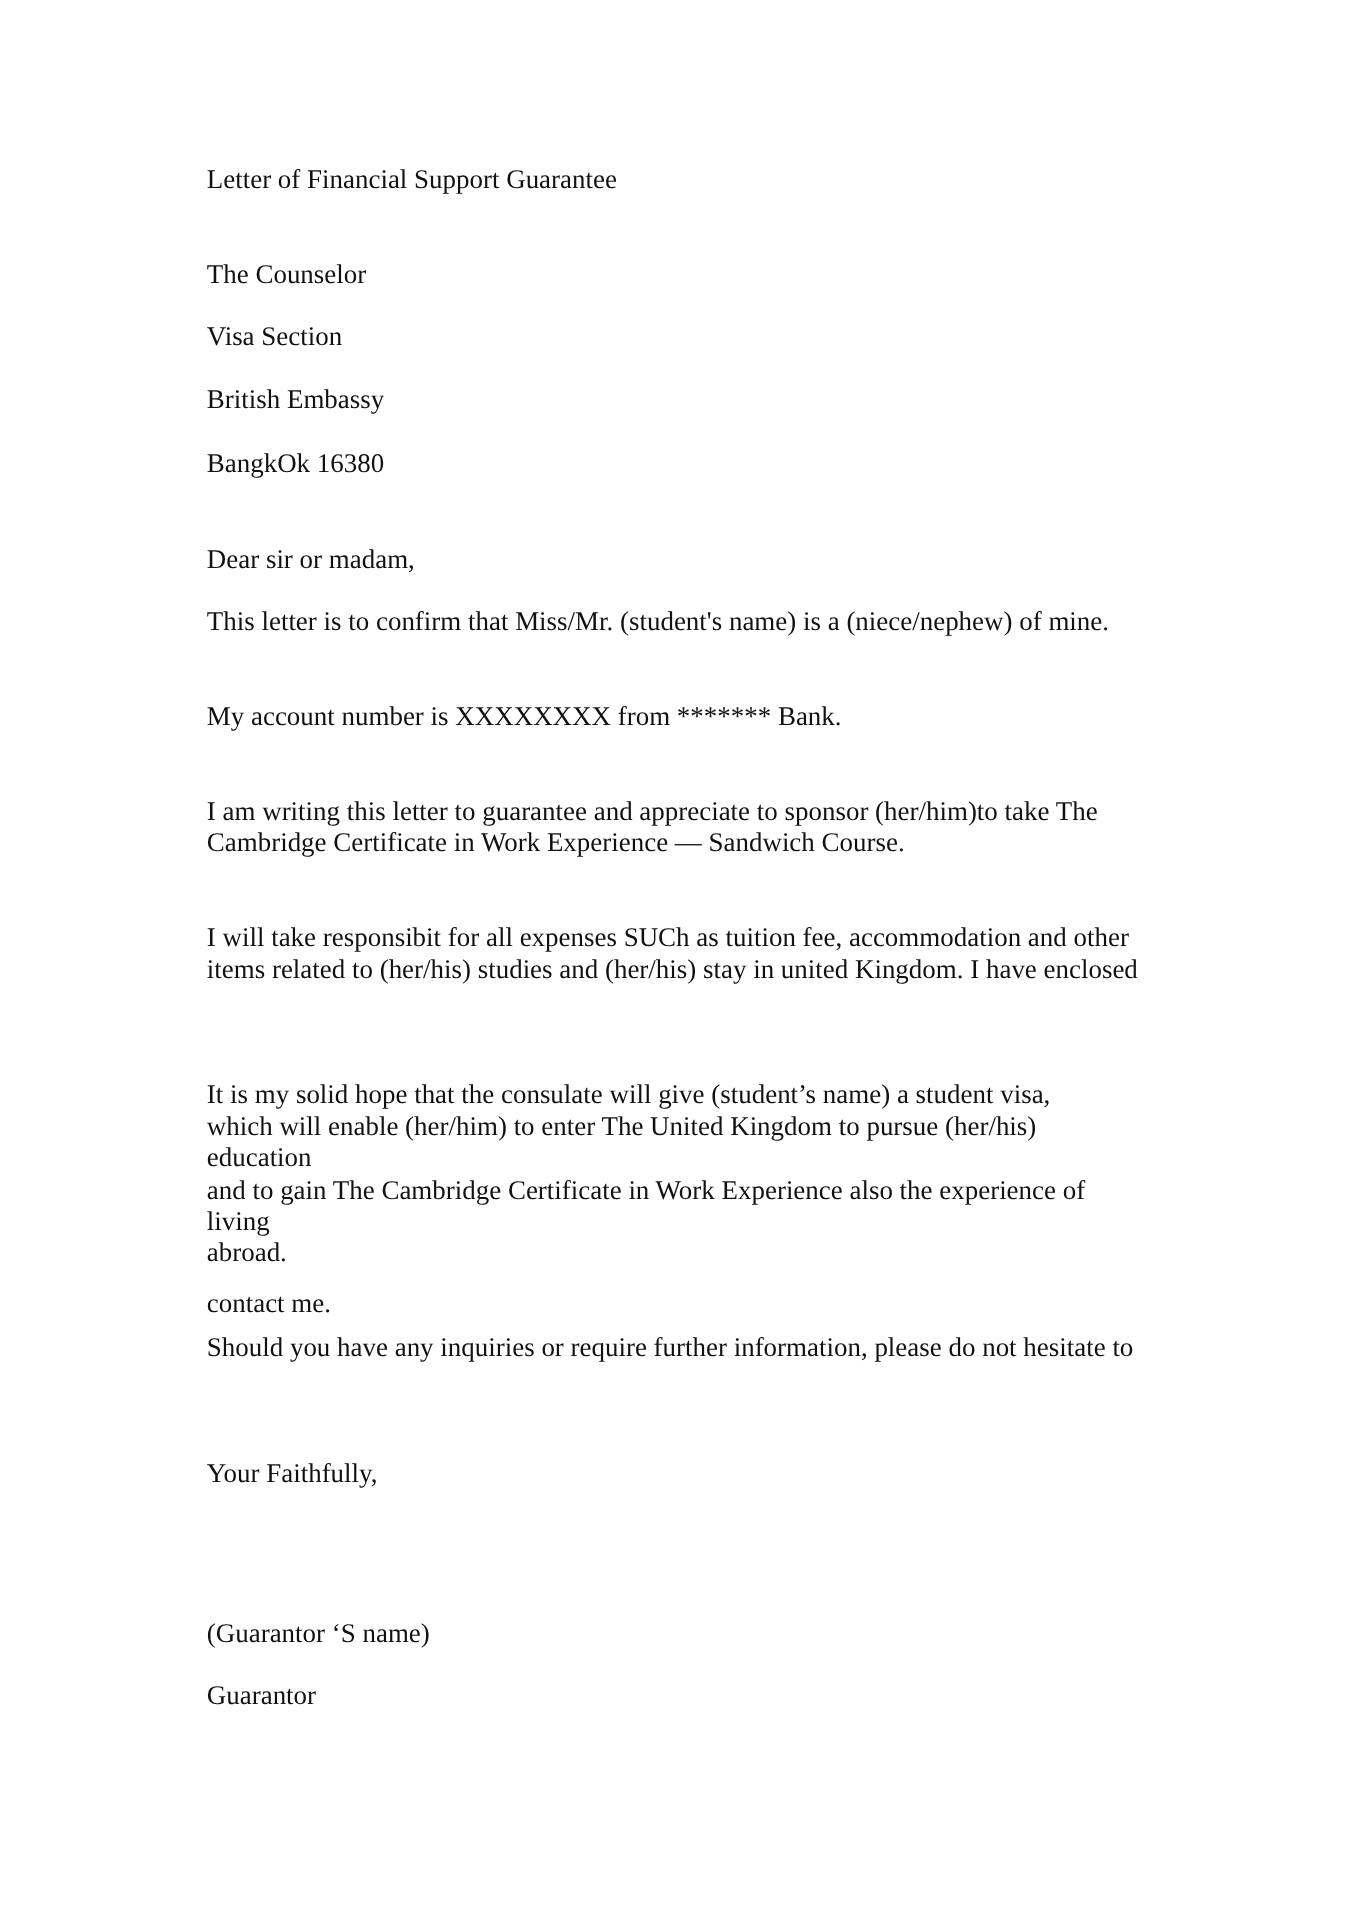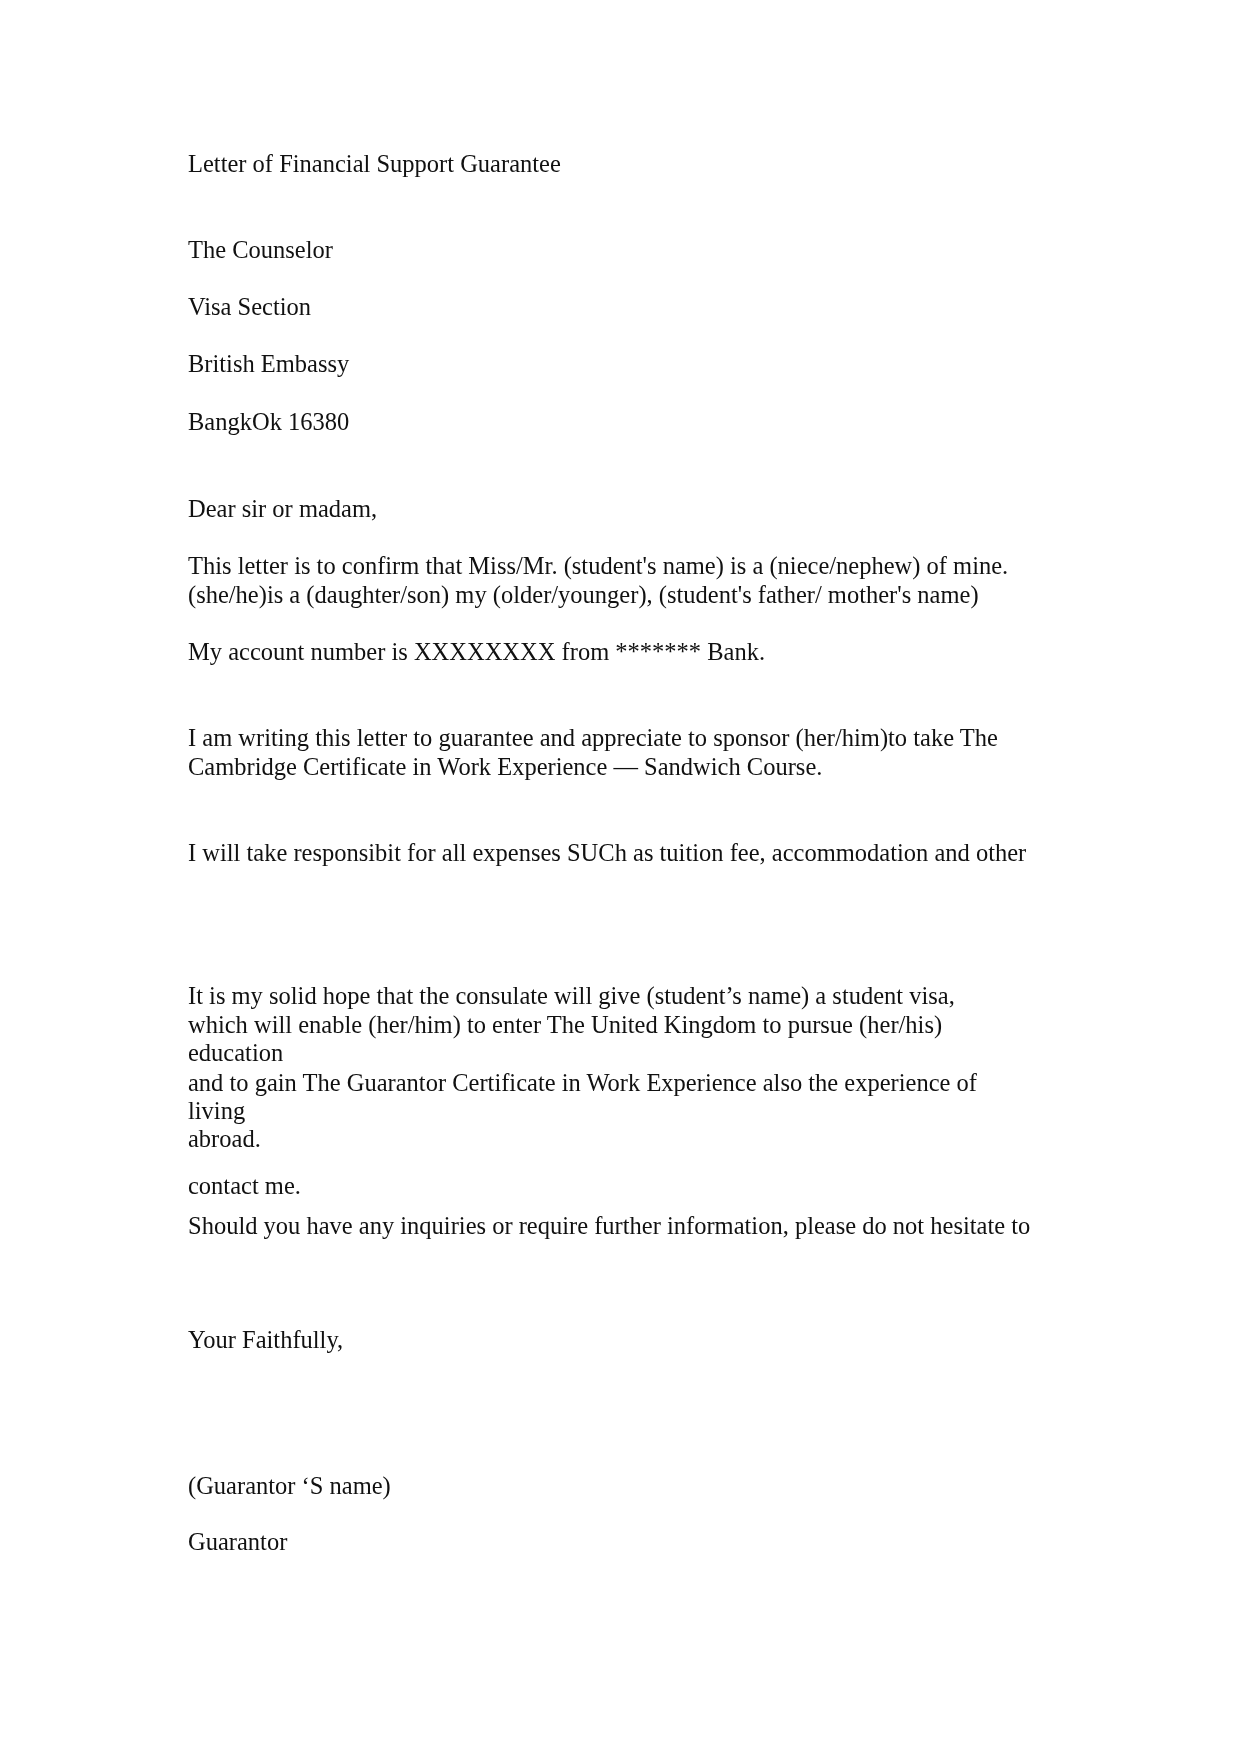--- a/index.html
+++ b/index.html
@@ -39,33 +39,33 @@
   <div class="line" style="top:164px">Letter of Financial Support Guarantee</div>
 
   <div class="line" style="top:250px">The Counselor</div>
   <div class="line" style="top:307px">Visa Section</div>
   <div class="line" style="top:364px">British Embassy</div>
   <div class="line" style="top:422px">BangkOk 16380</div>
 
   <div class="line" style="top:509px">Dear sir or madam,</div>
 
   <div class="line" style="top:566px">This letter is to confirm that Miss/Mr. (student's name) is a (niece/nephew) of mine.</div>
-  <div class="line" style="top:595px">(she/he)is a (daughter/son) my (older/younger), (student's father/ mother's name)</div>
 
   <div class="line" style="top:652px">My account number is XXXXXXXX from ******* Bank.</div>
 
   <div class="line" style="top:738px">I am writing this letter to guarantee and appreciate to sponsor (her/him)to take The</div>
   <div class="line" style="top:767px">Cambridge Certificate in Work Experience — Sandwich Course.</div>
 
   <div class="line" style="top:853px">I will take responsibit for all expenses SUCh as tuition fee, accommodation and other</div>
+  <div class="line" style="top:882px">items related to (her/his) studies and (her/his) stay in united Kingdom. I have enclosed</div>
 
   <div class="line" style="top:1025px">which will enable (her/him) to enter The United Kingdom to pursue (her/his)</div>
   <div class="line" style="top:996px">It is my solid hope that the consulate will give (student’s name) a student visa,</div>
   <div class="line" style="top:1053px">education</div>
-  <div class="line" style="top:1083px">and to gain The Guarantor Certificate in Work Experience also the experience of</div>
+  <div class="line" style="top:1083px">and to gain The Cambridge Certificate in Work Experience also the experience of</div>
   <div class="line" style="top:1111px">living</div>
   <div class="line" style="top:1139px">abroad.</div>
 
   <div class="line" style="top:1226px">Should you have any inquiries or require further information, please do not hesitate to</div>
   <div class="line" style="top:1186px">contact me.</div>
 
   <div class="line" style="top:1340px">Your Faithfully,</div>
 
   <div class="line" style="top:1486px">(Guarantor ‘S name)</div>
   <div class="line" style="top:1542px">Guarantor</div>

